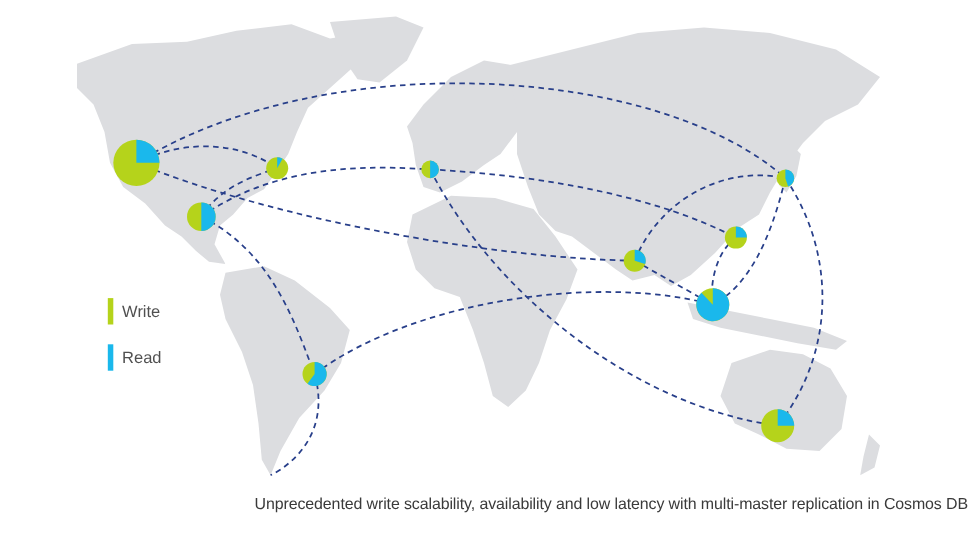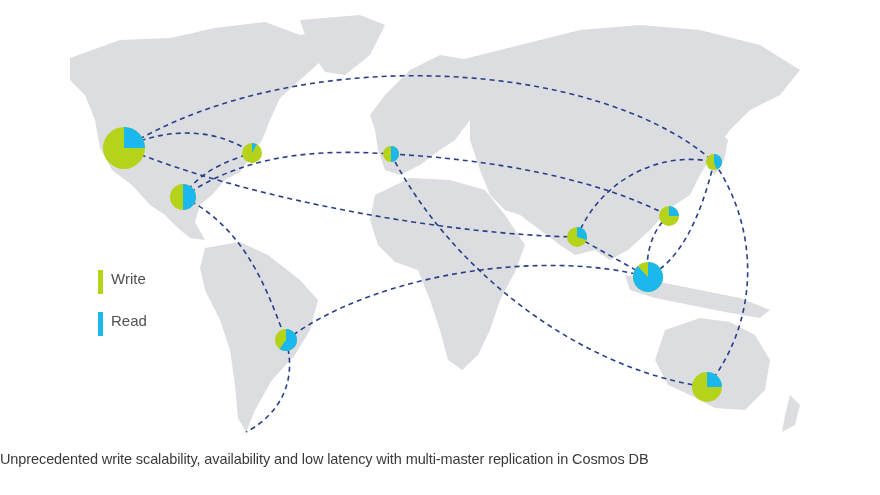--- a/index.html
+++ b/index.html
@@ -1,22 +1,22 @@
 <!DOCTYPE html>
 <html><head>
 <meta charset="utf-8">
 <style>
   html, body { margin: 0; padding: 0; background: #ffffff; }
   body { width: 880px; height: 495px; position: relative; overflow: hidden; font-family: "Liberation Sans", sans-serif; }
   #map { position: absolute; left: 0; top: 0; width: 880px; height: 440px; }
   .legend { position: absolute; left: 98px; top: 270px; }
-  .legend-item { display: flex; height: 26px; margin-bottom: 16px; }
+  .legend-item { display: flex; align-items: center; height: 26px; margin-bottom: 16px; }
   .swatch { width: 5px; height: 24px; margin-right: 8px; }
   .legend-label { font-size: 15px; color: #505050; }
-  .caption { position: absolute; left: 0; right: 0; top: 451px; text-align: left; font-size: 14.5px; color: #3a3a3a; letter-spacing: -0.1px; }
+  .caption { position: absolute; left: 0; right: 0; top: 451px; text-align: right; font-size: 14.5px; color: #3a3a3a; letter-spacing: -0.1px; }
 </style>
 </head>
 <body>
 
 <svg id="map" viewBox="0 0 880 440" xmlns="http://www.w3.org/2000/svg">
 
   <g fill="#dcdde0">
 
     <path d="M70,58 L120,40 L170,38 L215,28 L265,22 L300,35 L330,30 L345,48 L320,62 L300,80 L280,98 L270,120 L262,140 L250,158 L240,172 L225,180 L212,195 L200,205 L195,222 L205,240 L190,238 L178,228 L165,215 L150,205 L132,185 L112,170 L100,148 L95,120 L85,95 L70,80 Z"></path>
 

